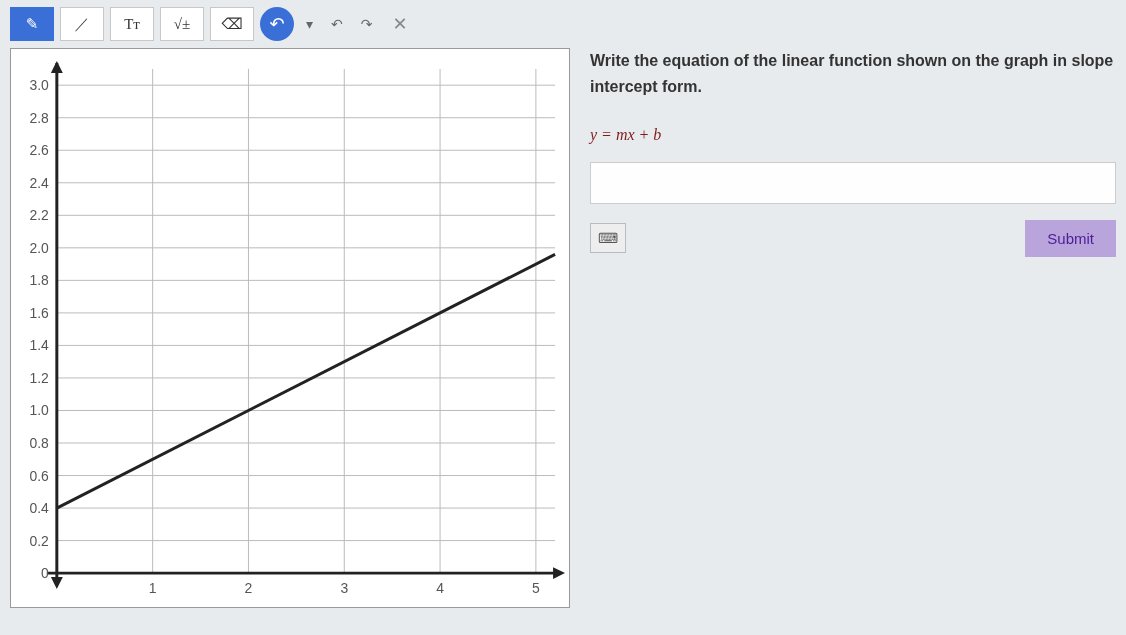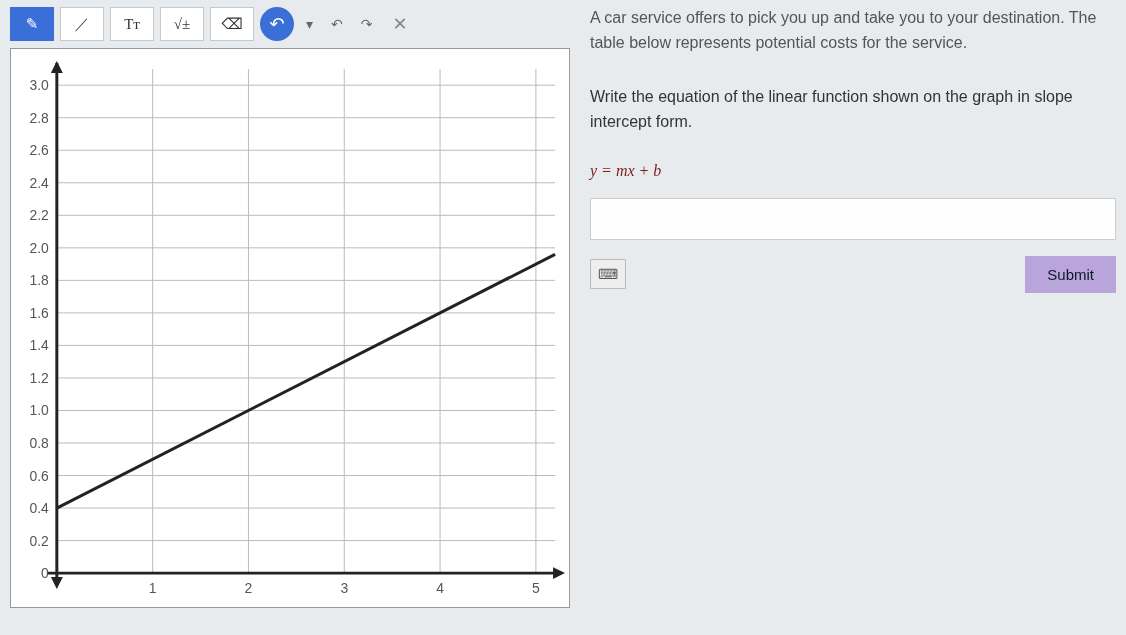--- a/index.html
+++ b/index.html
@@ -78,21 +78,21 @@
   .chart-svg { width: 100%; height: 100%; display: block; }
   .right {
     flex: 1;
     padding-top: 0;
     color: #555;
     font-size: 16px;
     line-height: 1.55;
     position: relative;
   }
   .intro { margin-bottom: 28px; margin-top:-42px; }
-  .prompt { color: #333; font-weight: normal; margin-bottom: 24px; line-height:1.6;margin-top:24px; }
+  .prompt { color: #333; font-weight: bold; margin-bottom: 24px; line-height:1.6; }
   .hint { font-style: italic; color: #7f1d1d; font-family: "Times New Roman", serif; margin-bottom: 14px; }
   .answer-row {
     display: flex;
     flex-direction: column;
     gap: 10px;
   }
   .answer-input {
     width: 100%;
     height: 42px;
     border: 1px solid #ccc;
@@ -109,21 +109,21 @@
   .calc-btn {
     width: 36px;
     height: 30px;
     border: 1px solid #bbb;
     background: #eee;
     display:flex;align-items:center;justify-content:center;
     font-size:14px;color:#555;cursor:pointer;
   }
   .submit-btn {
     background: #b9a5dc;
-    color: #0f172a;
+    color: #4c1d95;
     border: none;
     padding: 10px 22px;
     font-size: 15px;
     cursor: pointer;
   }
   .line-stroke { stroke:#222; stroke-width:3; }
   .grid-stroke { stroke:#bbb; stroke-width:1; }
   .axis-stroke { stroke:#222; stroke-width:3; }
   .tick-label   { font-size:14px; fill:#555; font-family:Arial,sans-serif; }
 </style>
@@ -210,21 +210,20 @@
           <text x="38" y="41.32258064516134" text-anchor="end" class="tick-label">3.0</text>
           <text x="38" y="531" text-anchor="end" class="tick-label">0</text>
         </g>
       <g id="chart-line">
           <line x1="46" y1="460.7096774193549" x2="546" y2="206.07741935483875" class="line-stroke"></line>
         </g>
     </svg>
   </div>
 
   <div class="right">
-    <p class="intro">A car service offers to pick you up and take you to your destination. The table below represents potential costs for the service.</p>
     <p class="prompt">Write the equation of the linear function shown on the graph in slope intercept form.</p>
     <p class="hint">y = mx + b</p>
     <div class="answer-row">
       <input class="answer-input" value="" style="">
       <div class="answer-sub">
         <button class="calc-btn">
             <span>⌨</span>
           </button>
         <button class="submit-btn">Submit</button>
       </div>

